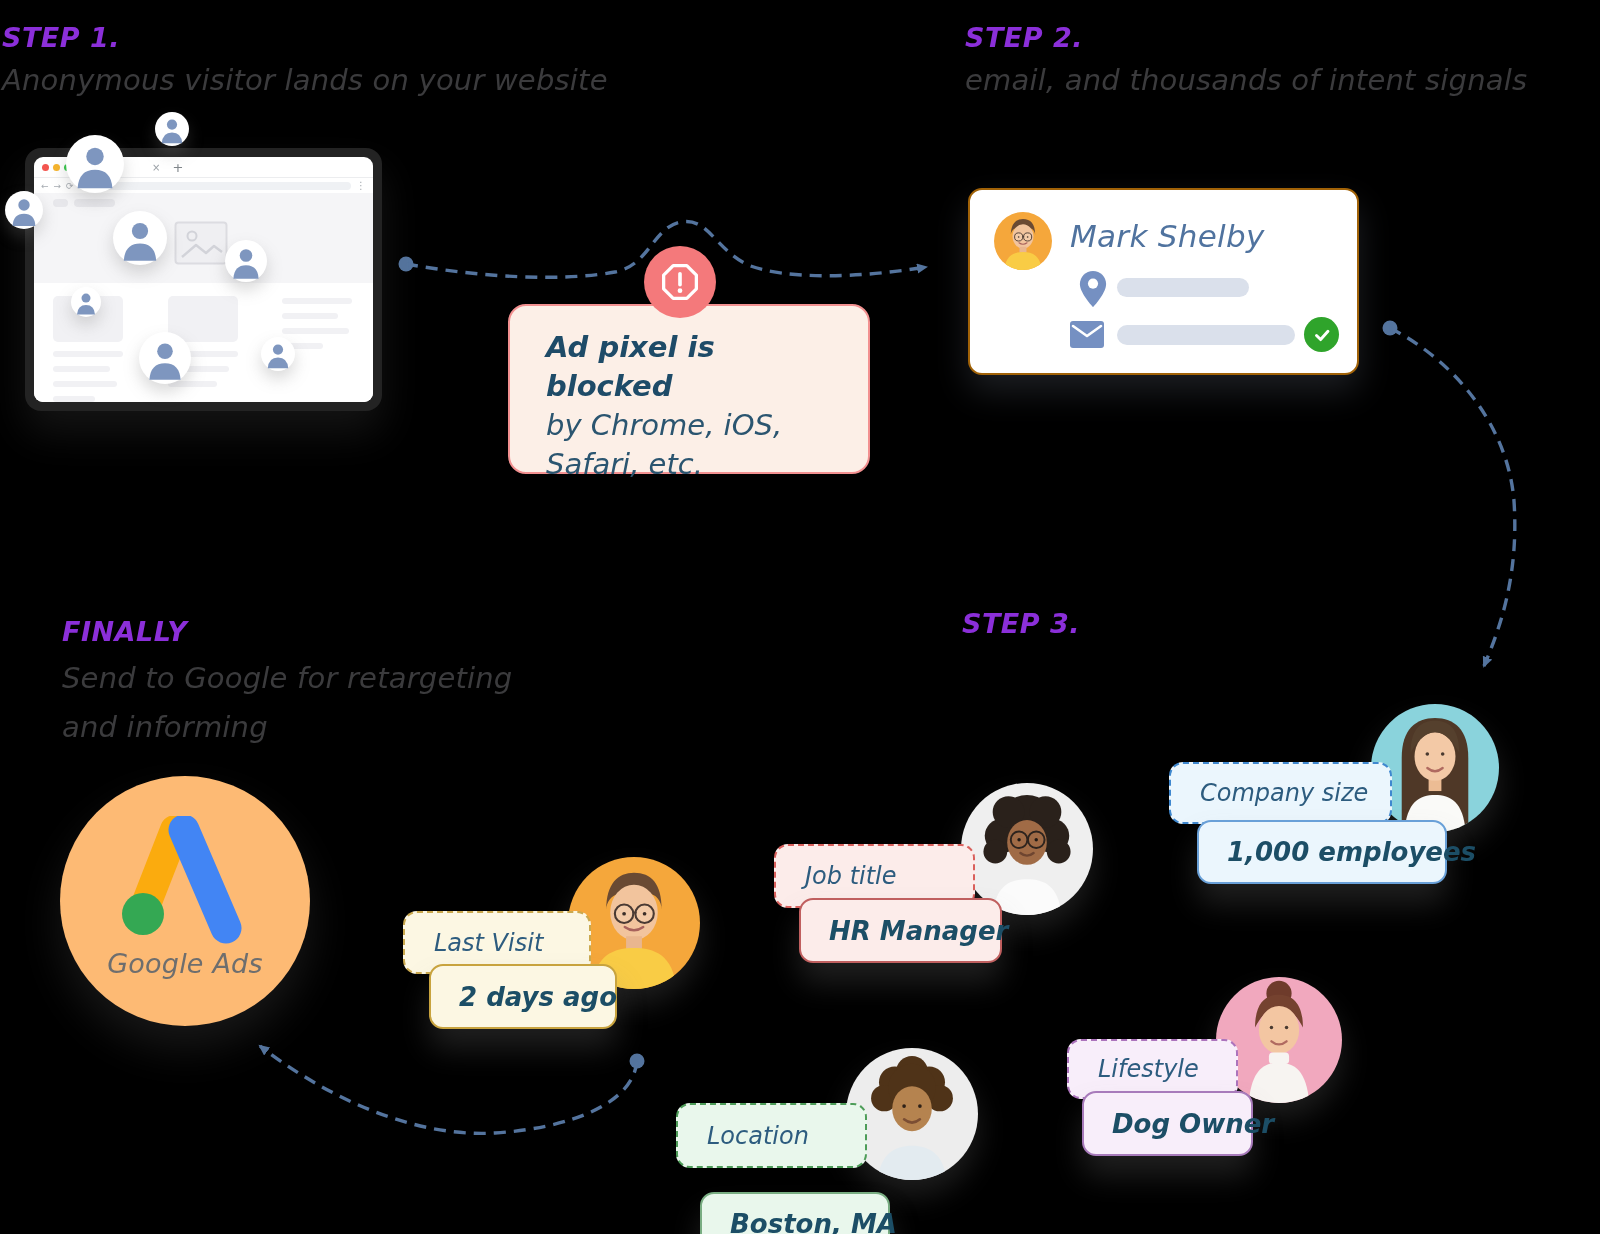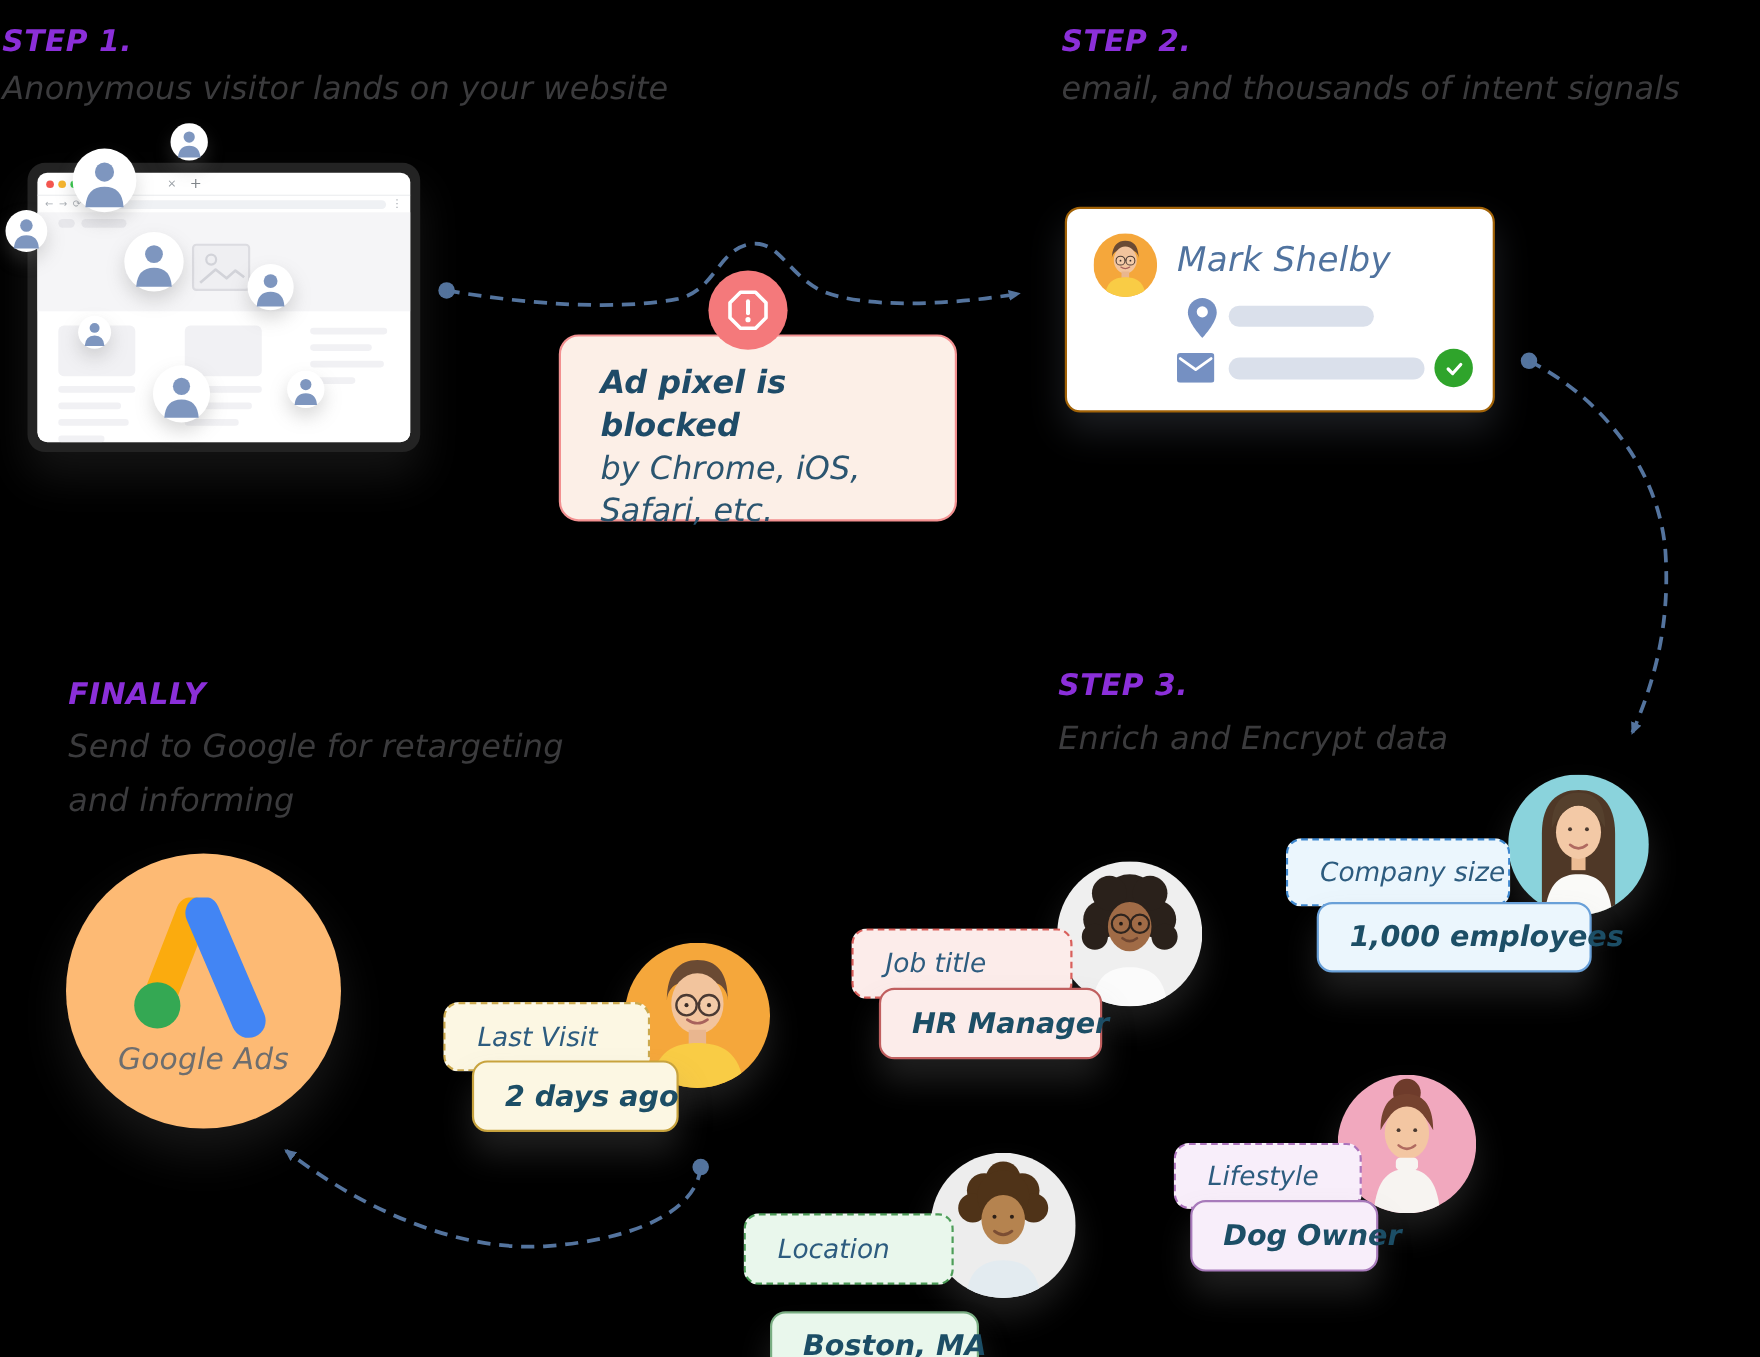--- a/index.html
+++ b/index.html
@@ -90,21 +90,20 @@
 
   <div class="step-label" style="left:2px;top:6px;">STEP 1.</div>
   <div class="step-title" style="left:2px;top:40px;">Anonymous visitor lands on your website</div>
 
   <div class="step-label" style="left:965px;top:6px;">STEP 2.</div>
   <div class="step-title" style="left:965px;top:40px;">
     <div>email, and thousands of intent signals</div>
   </div>
 
   <div class="step-label" style="left:962px;top:592px;">STEP 3.</div>
-  <div class="step-title" style="left:962px;top:631px;">Enrich and Encrypt data</div>
 
   <div class="step-label" style="left:62px;top:600px;">FINALLY</div>
   <div class="step-title" style="left:62px;top:638px;">
     <div>Send to Google for retargeting</div>
     <div>and informing</div>
   </div>
 
   <div class="browser">
     <div class="bwin">
       <div class="btoolbar">
@@ -363,21 +362,21 @@
       <span>2 days ago</span>
     </div>
 
   <div class="tag label pink" style="left:774px;top:828px;width:201px;height:64px;">
       <span>Job title</span>
     </div>
   <div class="tag value pink" style="left:799px;top:882px;width:203px;height:65px;">
       <span>HR Manager</span>
     </div>
 
-  <div class="tag label blue" style="left:1169px;top:746px;width:204px;height:62px;">
+  <div class="tag label blue" style="left:1169px;top:746px;width:223px;height:62px;">
       <span>Company size</span>
     </div>
   <div class="tag value blue" style="left:1197px;top:804px;width:250px;height:64px;">
       <span>1,000 employees</span>
     </div>
 
   <div class="tag label green" style="left:676px;top:1087px;width:191px;height:65px;text-align:right;">
       <span>Location</span>
     </div>
   <div class="tag value green" style="left:700px;top:1176px;width:190px;height:63px;">

